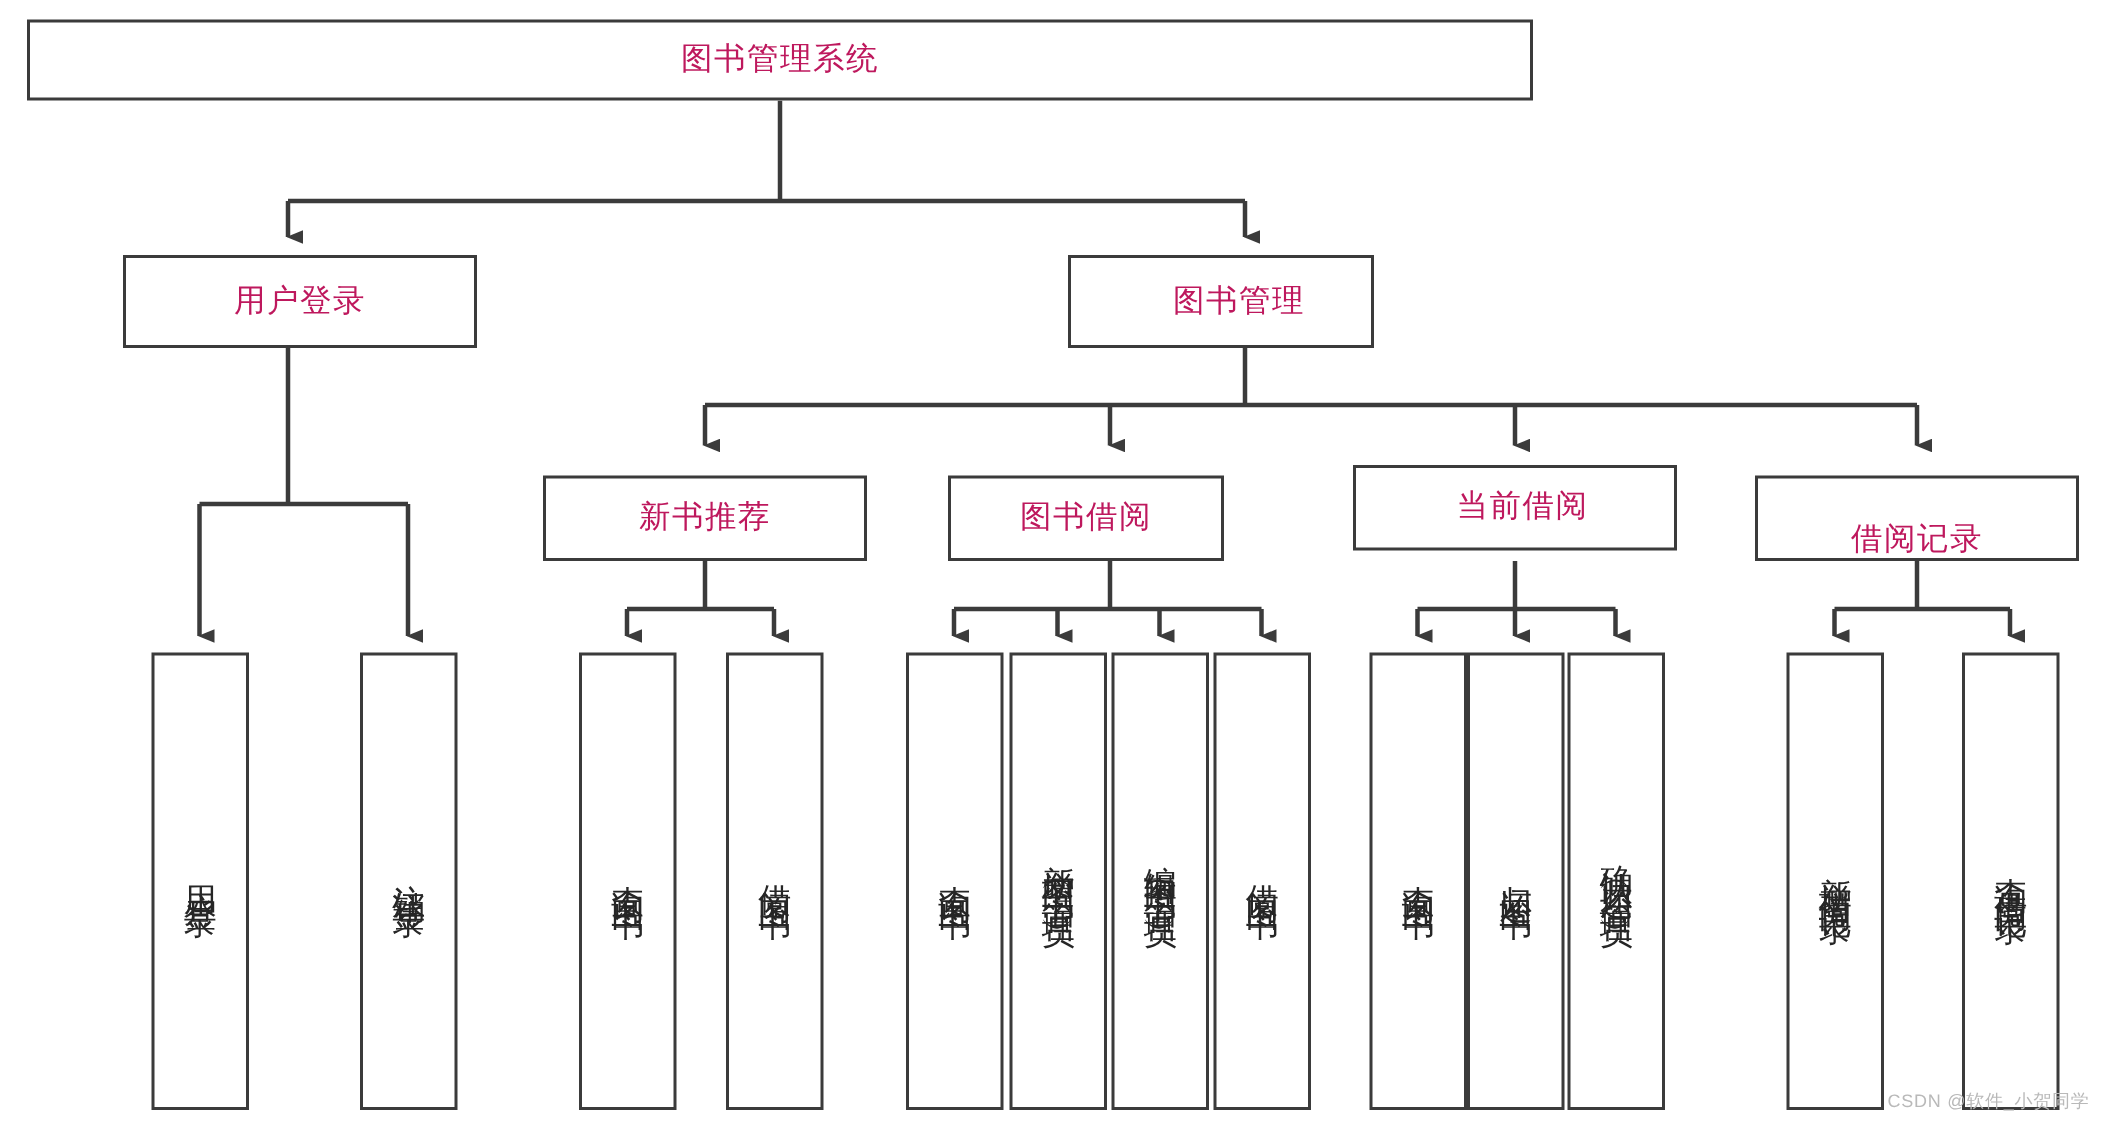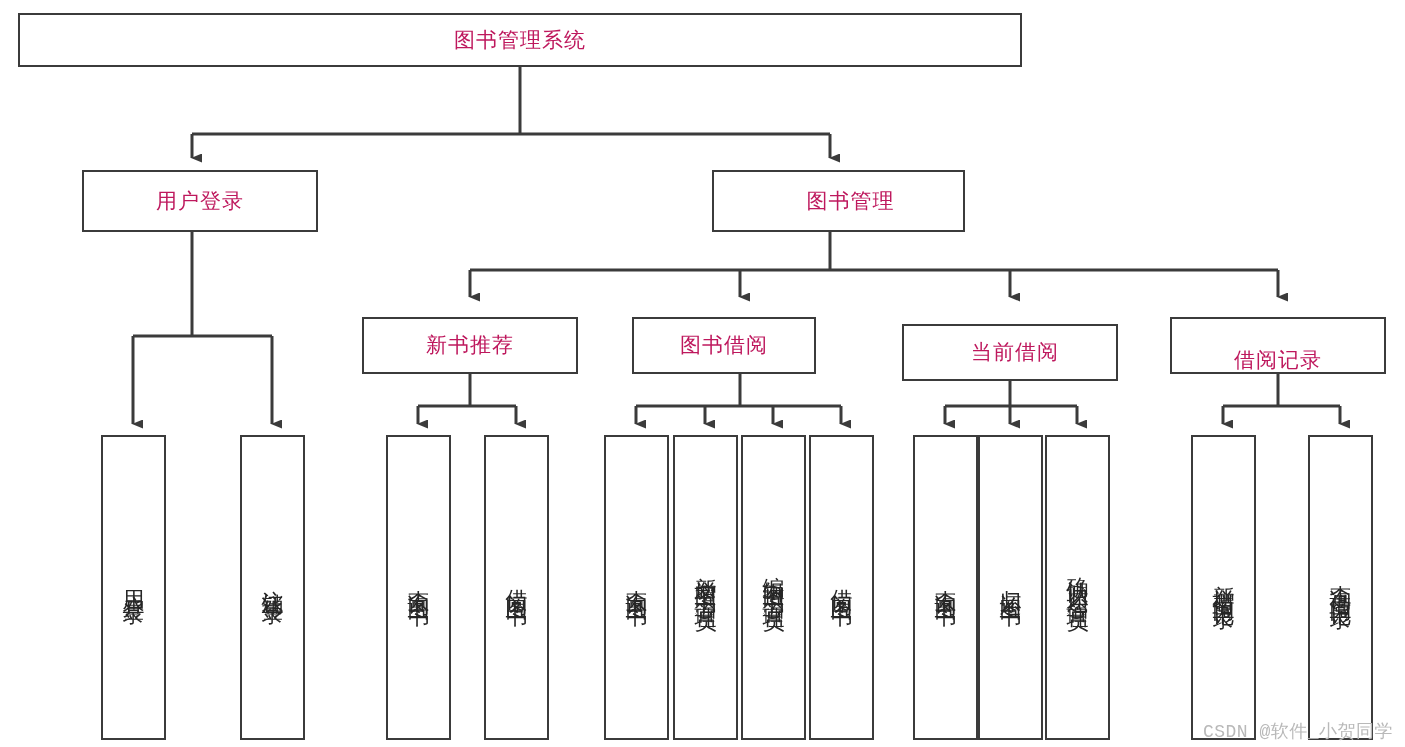--- a/index.html
+++ b/index.html
@@ -60,26 +60,25 @@
     letter-spacing: 5px;
     line-height: 1.0;
     color: #262626;
     white-space: nowrap;
     transform: translateY(-6px);
   }
   .watermark {
     position: absolute;
     right: 12px;
     bottom: 4px;
-    font-size: 18px;
+    font-size: 12px;
     color: #b9b9b9;
     letter-spacing: 0.5px;
     white-space: nowrap;
     user-select: none;
-    font-family: Liberation Mono, monospace;
   }
 </style>
 </head>
 <body>
 
 <div id="diagram-root">
 
   <svg id="tree-svg" viewBox="0 0 1405 747">
     <defs>
       <marker id="arrowhead" markerWidth="9" markerHeight="11" refX="4.5" refY="10" orient="auto" markerUnits="userSpaceOnUse">
@@ -130,31 +129,31 @@
     </g>
   </svg>
 
   <div class="node-box" style="left:18px; top:13px; width:1004px; height:54px;">
     <span class="node-label">图书管理系统</span>
   </div>
 
   <div class="node-box" style="left:82px; top:170px; width:236px; height:62px;">
     <span class="node-label">用户登录</span>
   </div>
-  <div class="node-box" style="left:712px; top:170px; width:253px; height:62px;padding-left:24px;">
+  <div class="node-box" style="left:712px; top:170px; width:204px; height:62px;padding-left:24px;">
     <span class="node-label">图书管理</span>
   </div>
 
   <div class="node-box" style="left:362px; top:317px; width:216px; height:57px;justify-content:center;">
     <span class="node-label">新书推荐</span>
   </div>
   <div class="node-box" style="left:632px; top:317px; width:184px; height:57px;">
     <span class="node-label">图书借阅</span>
   </div>
-  <div class="node-box" style="left:902px; top:324px; width:216px; height:57px;padding-left:10px;">
+  <div class="node-box" style="left:902px; top:310px; width:216px; height:57px;padding-left:10px;">
     <span class="node-label">当前借阅</span>
   </div>
   <div class="node-box" style="left:1170px; top:317px; width:216px; height:57px;align-items:flex-end;">
     <span class="node-label">借阅记录</span>
   </div>
 
   <div class="leaf-box" style="left:101px; top:435px; width:65px; height:305px;">
     <span class="leaf-label">用户登录</span>
   </div>
   <div class="leaf-box" style="left:240px; top:435px; width:65px; height:305px;">

